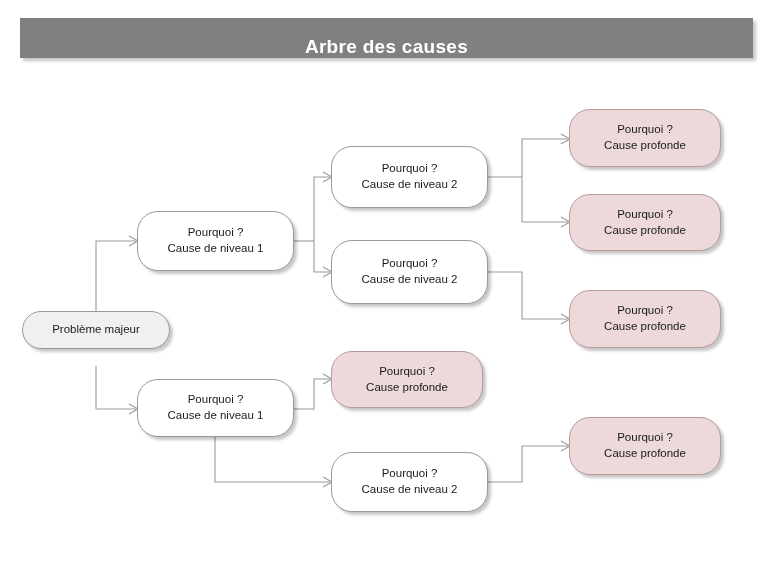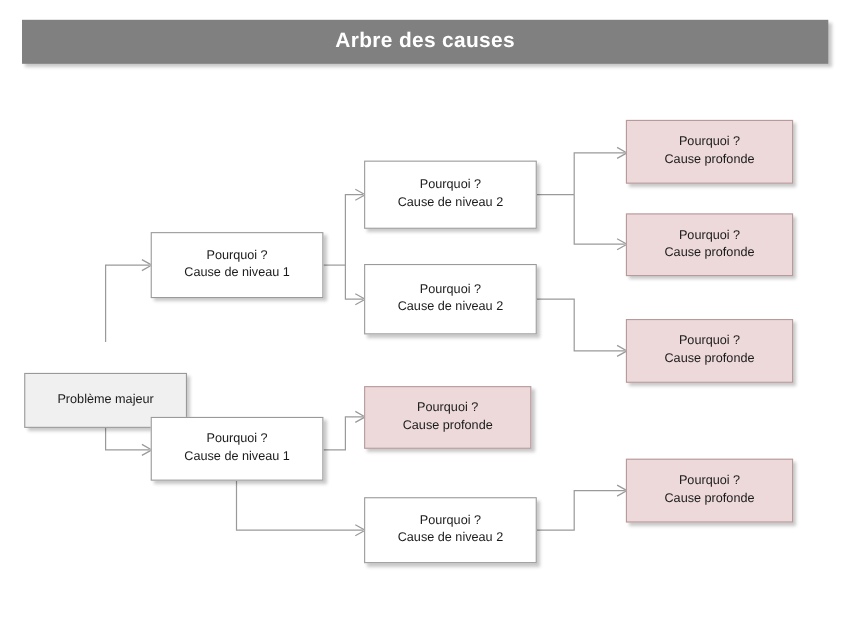--- a/index.html
+++ b/index.html
@@ -19,21 +19,21 @@
   
   .title-bar {
     position: absolute;
     left: 20px;
     top: 18px;
     width: 733px;
     height: 40px;
     background: #808080;
     box-shadow: 3px 3px 3px rgba(0,0,0,0.22);
     display: flex;
-    align-items: center;
+    align-items: flex-end;
     justify-content: center;
   }
   .title-bar .title-text {
     color: #ffffff;
     font-size: 19px;
     font-weight: bold;
     letter-spacing: 0.3px;
   }
 
   .site-link {
@@ -64,21 +64,21 @@
   #connectors .head {
     fill: none;
     stroke: #9a9a9a;
     stroke-width: 1.1;
   }
 
   
   .node {
     position: absolute;
     box-sizing: border-box;
-    border-radius: 0;
+    border-radius: 21px;
     border: 1px solid #9a9a9a;
     display: flex;
     flex-direction: column;
     align-items: center;
     justify-content: center;
     text-align: center;
     font-size: 11.5px;
     color: #1a1a1a;
     line-height: 1.35;
     box-shadow: 3px 3px 3px rgba(0,0,0,0.22);
@@ -131,21 +131,21 @@
     <polyline points="294,409 314,409 314,379 330,379"></polyline>
     <polyline class="head" points="323,374 332,379 323,384"></polyline>
 
     <polyline points="215,437 215,482 330,482"></polyline>
     <polyline class="head" points="323,477 332,482 323,487"></polyline>
 
     <polyline points="488,482 522,482 522,446 568,446"></polyline>
     <polyline class="head" points="561,441 570,446 561,451"></polyline>
   </svg>
 
-  <div class="node root" style="left:22px; top:311px; width:148px; height:50px;margin-top:28px;">
+  <div class="node root" style="left:22px; top:311px; width:148px; height:38px;">
     <span class="ln">Problème majeur</span>
   </div>
 
   <div class="node cause" style="left:137px; top:211px; width:157px; height:60px;">
     <span class="ln">Pourquoi ?</span>
     <span class="ln">Cause de niveau 1</span>
   </div>
 
   <div class="node cause" style="left:137px; top:379px; width:157px; height:58px;">
     <span class="ln">Pourquoi ?</span>

